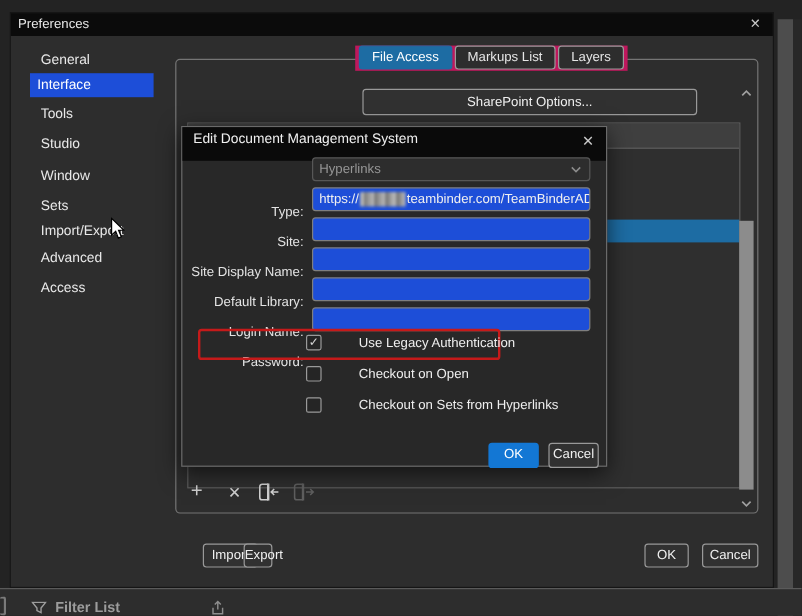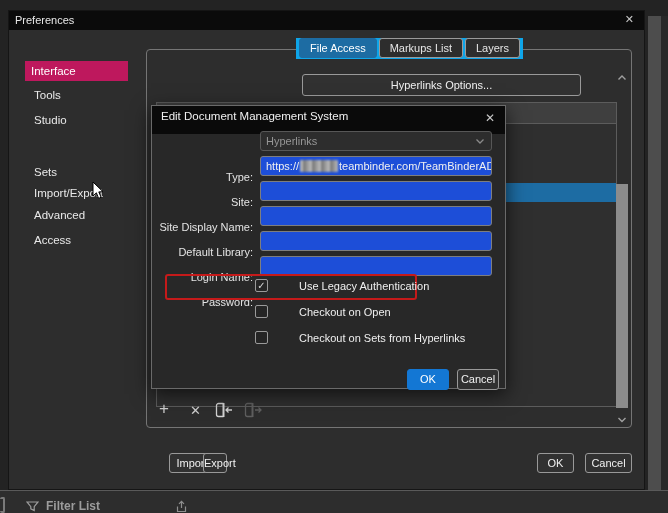--- a/index.html
+++ b/index.html
@@ -15,27 +15,27 @@
   .filter-list { left:26px; top:499px; color:#9c9c9c; font-size:12px; font-weight:bold; display:flex; gap:7px; align-items:center; }
 
   
   .win { left:8px; top:10px; width:637px; height:480px; background:#2d2d2d; border:1px solid #151515; }
   .titlebar { left:0; top:0; width:100%; height:19px; background:#0b0b0b; color:#e8e8e8; }
   .titlebar .t { position:absolute; left:6px; top:3px; font-size:11px; }
   .close-x { position:absolute; right:10px; top:2px; font-size:11px; color:#c9c9c9; cursor:default; }
 
   
   .side-item { left:16px; width:103px; height:20px; color:#e9e9e9; font-size:11.5px; line-height:20px; padding-left:9px; }
-  .side-item.sel { background:#be185d; border-left:3px solid #459c9e0; border-left-color:#3f9bd8; padding-left:6px; color:#fff; }
+  .side-item.sel { background:#1d4ed8; border-left:3px solid #459c9e0; border-left-color:#3f9bd8; padding-left:6px; color:#fff; }
 
   
   .groupbox { left:137px; top:38px; width:486px; height:379px; border:1px solid #757575; border-radius:4px; }
 
   
-  .tabstrip { left:287px; top:27px; height:21px; display:flex; gap:2px; background:#0ea5e9; padding:0 3px; }
+  .tabstrip { left:287px; top:27px; height:21px; display:flex; gap:2px; background:#be185d; padding:0 3px; }
   .tab { height:20px; line-height:18px; border:1px solid #9a9a9a; border-radius:3px; background:#2d2d2d;
          color:#e6e6e6; font-size:11px; padding:0 10px; }
   .tab.sel { background:#1d6ca3; border-color:#1d6ca3; color:#fff; }
 
   .btn { background:#313131; border:1px solid #999; border-radius:3px; color:#f0f0f0;
          font-size:11px; text-align:center; line-height:18px; height:20px; }
   .sp-btn { left:293px; top:63px; width:279px; height:22px; line-height:20px; }
 
   
   .list-panel { left:147px; top:91px; width:461px; height:305px; background:#2f2f2f; border:1px solid #5c5c5c; }
@@ -103,37 +103,39 @@
   </span>
 </div>
 
 <div class="abs win">
 
   <div class="abs titlebar">
     <span class="t">Preferences</span>
     <span class="close-x">✕</span>
   </div>
 
+  <div class="abs side-item" style="top:29px">General</div>
   <div class="abs side-item sel" style="top:50px">Interface</div>
   <div class="abs side-item" style="top:74px">Tools</div>
   <div class="abs side-item" style="top:99px">Studio</div>
+  <div class="abs side-item" style="top:126px">Window</div>
   <div class="abs side-item" style="top:151px">Sets</div>
   <div class="abs side-item" style="top:172px">Import/Export</div>
   <div class="abs side-item" style="top:194px">Advanced</div>
   <div class="abs side-item" style="top:219px">Access</div>
 
   <div class="abs groupbox"></div>
 
   <div class="abs tabstrip">
     <div class="tab sel">File Access</div>
     <div class="tab">Markups List</div>
     <div class="tab">Layers</div>
   </div>
 
-  <div class="abs btn sp-btn">Hyperlinks Options...</div>
+  <div class="abs btn sp-btn">SharePoint Options...</div>
 
   <div class="abs list-panel">
     <div class="list-header"></div>
     <div class="list-sel-row"></div>
   </div>
 
   <div class="abs sb">
     <div class="sb-btn" style="top:14px">
       <svg width="14" height="14" viewBox="0 0 14 14">
           <path d="M3.5 8.5 L7 5 L10.5 8.5" fill="none" stroke="#a0a0a0" stroke-width="1.4"></path>

